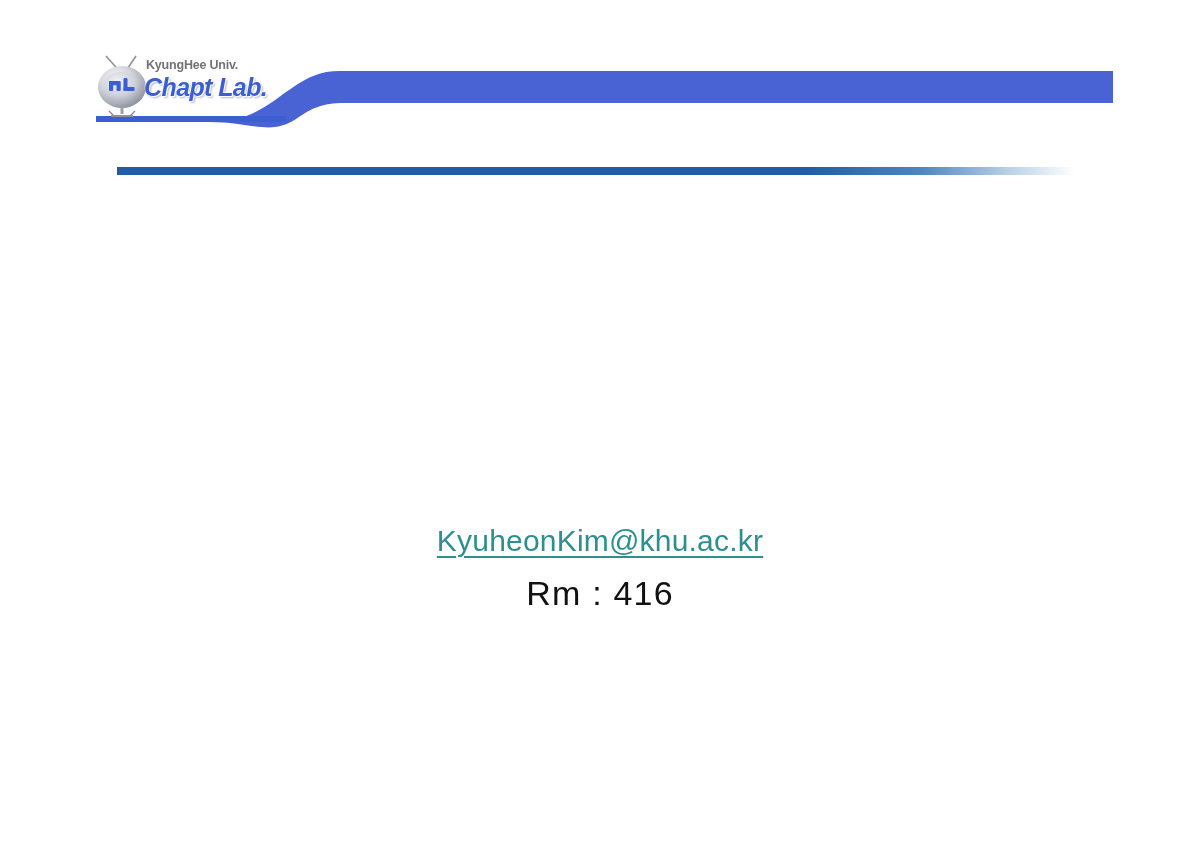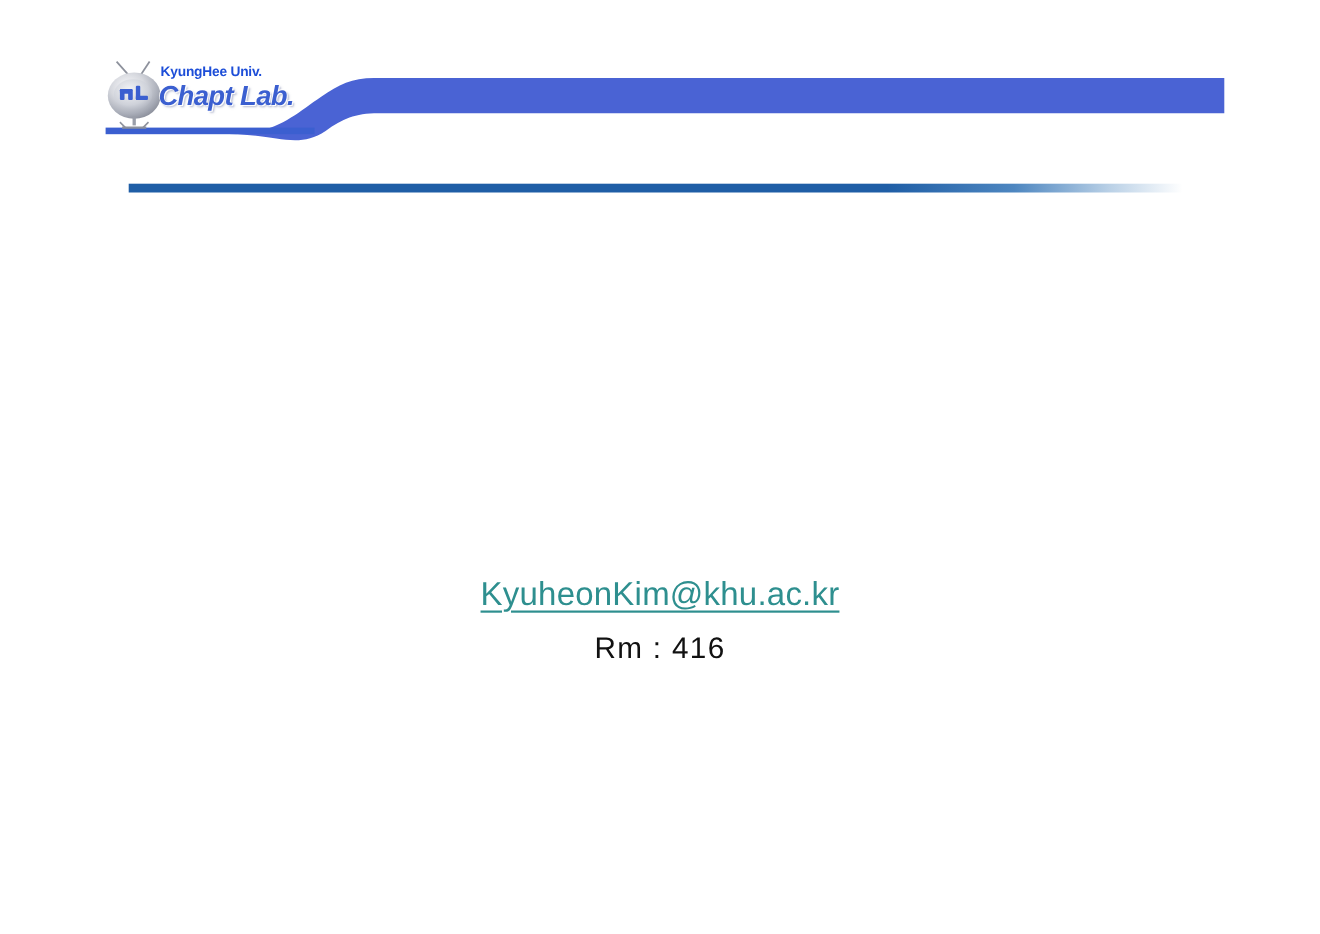--- a/index.html
+++ b/index.html
@@ -61,21 +61,21 @@
     top: 6px;
     width: 150px;
     height: 60px;
   }
   .logo-univ {
     position: absolute;
     left: 2px;
     top: 0px;
     font-size: 12.5px;
     font-weight: 700;
-    color: #1d4ed8;
+    color: #737373;
     letter-spacing: -0.2px;
     white-space: nowrap;
     font-family: "Liberation Sans", sans-serif;
   }
   .logo-lab {
     position: absolute;
     left: 0px;
     top: 15px;
     font-size: 25px;
     font-weight: 700;
@@ -140,21 +140,21 @@
     text-decoration: underline;
     text-decoration-thickness: 2px;
     text-underline-offset: 5px;
     letter-spacing: 0.2px;
     white-space: nowrap;
     cursor: pointer;
     font-family: "Liberation Sans", sans-serif;
   }
   .room-line {
     margin-top: 16px;
-    font-size: 27px;
+    font-size: 34px;
     color: #111111;
     letter-spacing: 1.2px;
     white-space: nowrap;
     font-family: "Liberation Sans", sans-serif;
   }
 </style>
 </head>
 <body>
 
 <div class="slide">

